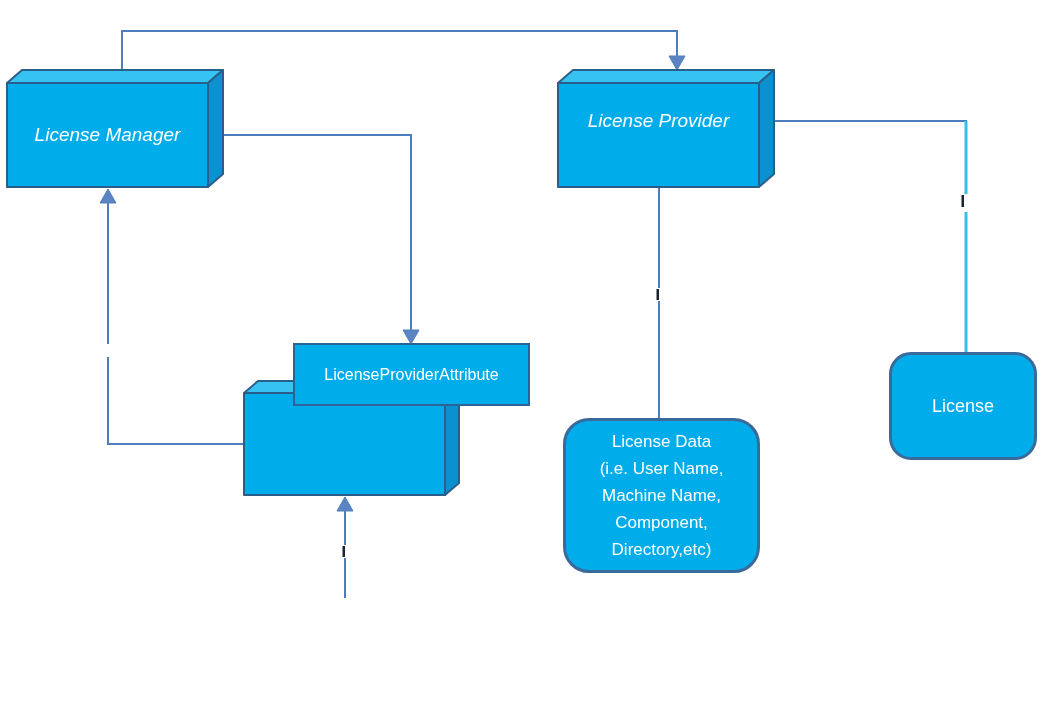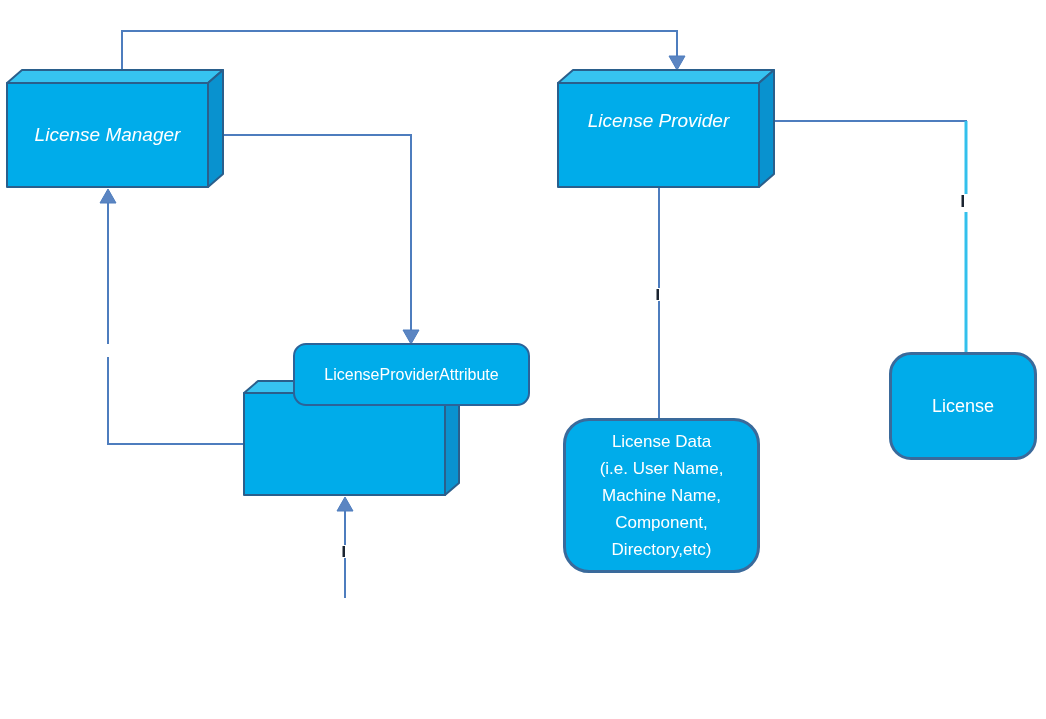--- a/index.html
+++ b/index.html
@@ -58,21 +58,21 @@
     border: 3px solid #3a6a9b;
     display: flex;
     align-items: center;
     justify-content: center;
     text-align: center;
     color: #ffffff;
     white-space: pre-line;
   }
   .fs-lg { font-size: 19px; line-height: 30px; font-style: italic; }
   .fs-md { font-size: 17px; line-height: 27px; }
-  .fs-sm { font-size: 16px; line-height: 20px; border-radius: 13px; }
+  .fs-sm { font-size: 16px; line-height: 20px; }
 </style>
 </head>
 <body>
 
 <div class="canvas">
 
   <svg class="edges-layer" viewBox="0 0 1046 719" xmlns="http://www.w3.org/2000/svg">
 
     <g>
       <polyline points="122,70 122,31 677,31 677,56" fill="none" stroke="#4E7DBE" stroke-width="2"></polyline>

